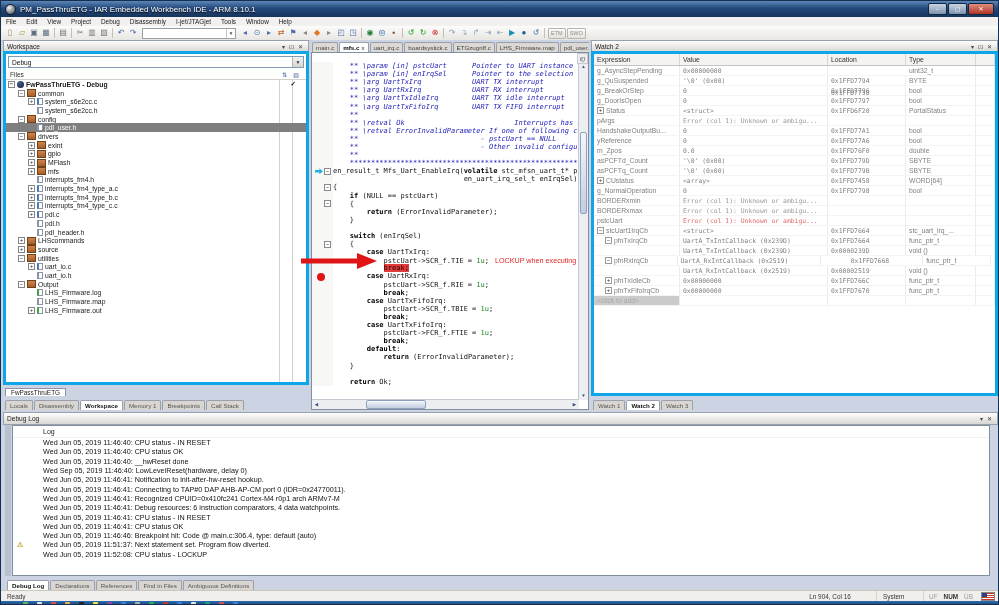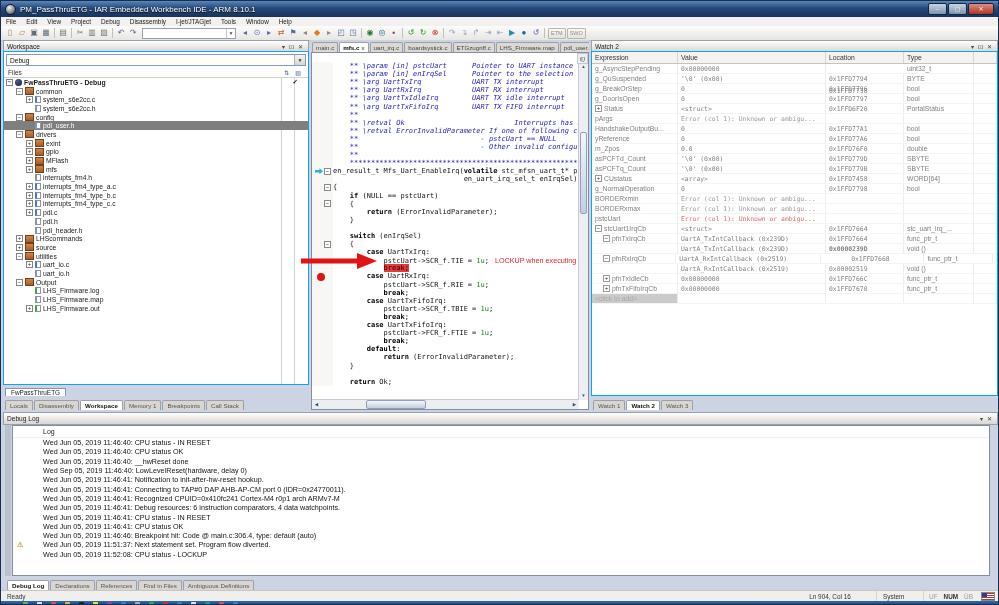--- a/index.html
+++ b/index.html
@@ -17,21 +17,21 @@
   .tbi{width:12px;height:12px;display:flex;align-items:center;justify-content:center;font-size:8px;line-height:1;}
   .tbsep{width:1px;height:10px;background:#c2bfb9;margin:0 2px;}
   .tbsearch{width:92px;height:9px;background:#fff;border:1px solid #98a0aa;margin:0 3px;display:flex;align-items:center;justify-content:flex-end;}
   .tbsearch .dd{width:8px;height:100%;border-left:1px solid #c4c8ce;font-size:5px;display:flex;align-items:center;justify-content:center;color:#555;}
   .tblbl{font-size:5.5px;color:#8a8a8a;border:1px solid #b9b6b0;background:linear-gradient(#fafaf9,#e3e1dc);padding:0 2px;height:9px;display:flex;align-items:center;margin-left:1px;border-radius:1px;}
   
   .panel{position:absolute;background:#ccd3e2;}
   .phdr{height:11px;background:linear-gradient(#fefefe,#d9d6d1);border:1px solid #98a0ac;display:flex;align-items:center;font-size:6.6px;color:#222;padding:0 3px;}
   .phdr .sp{flex:1;}
   .phdr .hico{font-size:6px;color:#444;padding:0 2px;}
-  .inner{background:#fff;border:1px solid #0ea5e9;}
+  .inner{background:#fff;border:3px solid #0ea5e9;}
   
   .ws-combo{height:10px;background:#fff;border:1px solid #7f9db9;margin:2px 2px 1px 2px;display:flex;align-items:center;font-size:6.6px;color:#111;padding-left:3px;}
   .ws-combo .sp{flex:1;}
   .ws-combo .dd{width:10px;height:100%;background:linear-gradient(#f4f3f1,#d8d5d0);border-left:1px solid #b5b2ac;display:flex;align-items:center;justify-content:center;font-size:5px;color:#333;}
   .files-hdr{height:10px;border-bottom:1px solid #d2d0cc;display:flex;align-items:center;font-size:6.6px;color:#333;padding:0 4px;background:#fdfdfc;}
   .files-hdr .sp{flex:1;}
   .files-hdr .hico{font-size:6px;color:#3a5a9a;padding:0 3px;}
   .tree{position:relative;overflow:hidden;background:#fff;}
   .tree-row{height:8.7px;display:flex;align-items:center;font-size:6.8px;color:#1a1a1a;white-space:nowrap;position:relative;}
   .tree-row.sel{background:#7f7f7f;color:#fff;}
@@ -600,21 +600,21 @@
             <div class="wc-val" style="width: 148px;">UartA_TxIntCallback (0x239D)</div>
             <div class="wc-loc" style="width: 78px;">0x1FFD7664</div>
             <div style="width: 70px;">func_ptr_t</div>
             <div style="flex: 1 1 0%;"></div>
           </div>
           <div class="wrow">
             <div style="width: 86px; padding-left: 19px;">
               <span></span>
             </div>
             <div class="wc-val" style="width: 148px;">UartA_TxIntCallback (0x239D)</div>
-            <div class="wc-loc" style="width: 78px; font-weight: bold;">0x0000239D</div>
+            <div class="wc-loc" style="width: 78px;">0x0000239D</div>
             <div style="width: 70px;">void ()</div>
             <div style="flex: 1 1 0%;"></div>
           </div>
           <div class="wrow">
             <div style="width: 86px; padding-left: 11px;">
               <span class="wexp">−</span>
               <span>pfnRxIrqCb</span>
             </div>
             <div class="wc-val" style="width: 148px;">UartA_RxIntCallback (0x2519)</div>
             <div class="wc-loc" style="width: 78px; margin-left: 27px;">0x1FFD7668</div>

